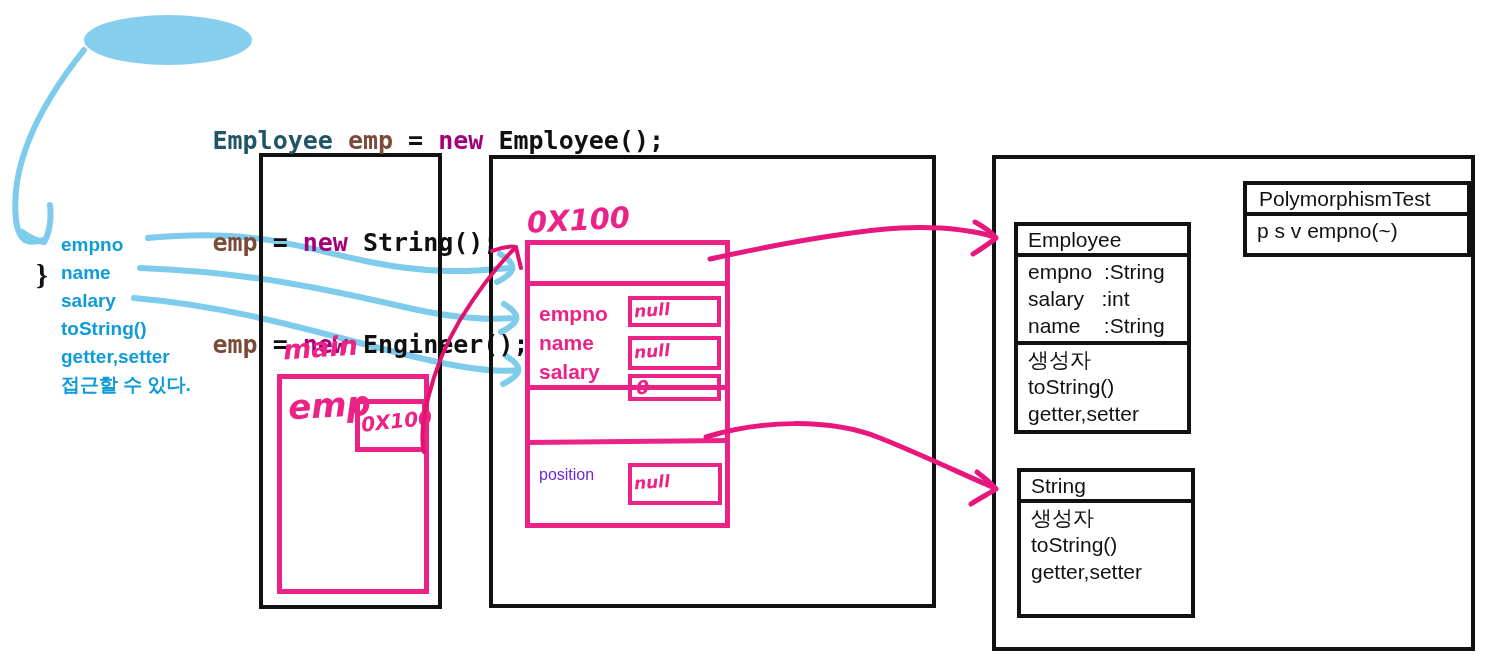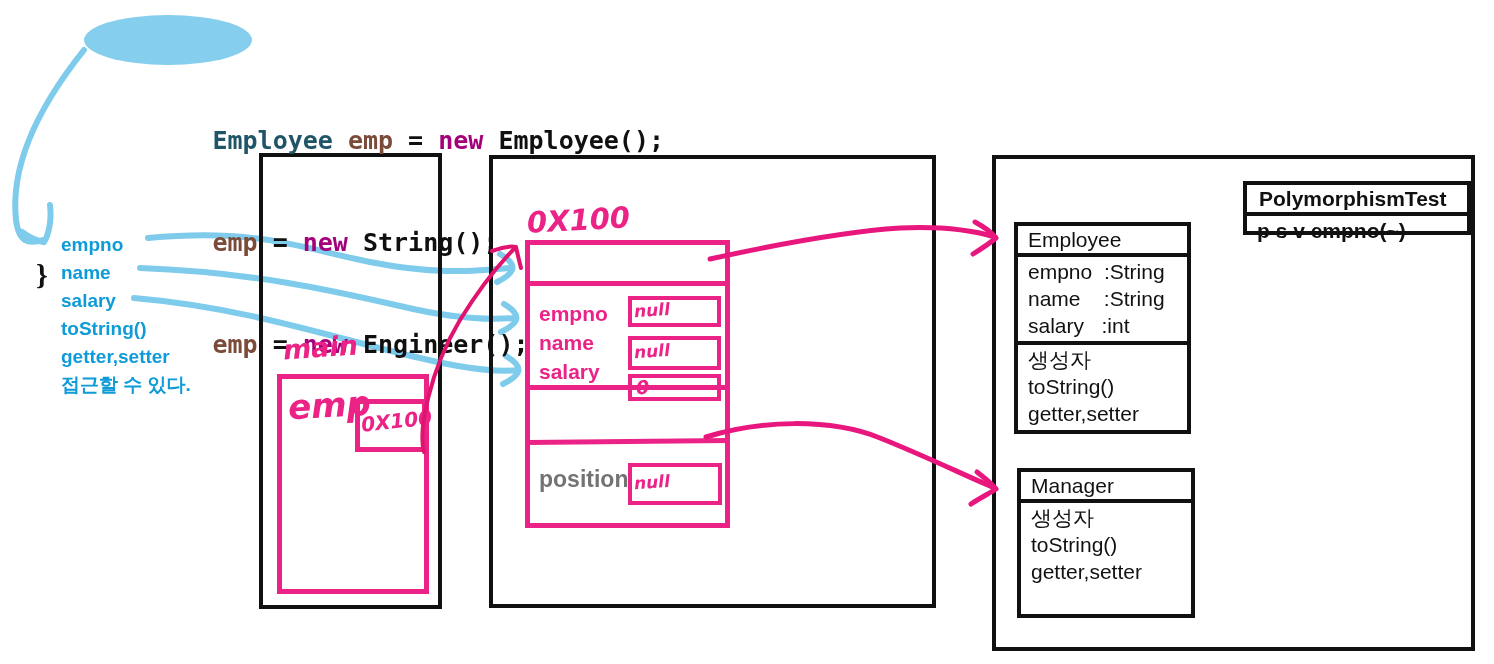--- a/index.html
+++ b/index.html
@@ -124,21 +124,21 @@
   #heap-div-2 { left: 527px; top: 385px; width: 201px; }
   #heap-div-3 { left: 527px; top: 439px; width: 201px; transform: rotate(-0.6deg); }
 
   #heap-fields {
     position: absolute; left: 539px; top: 299px;
     color: #ec2387; font-size: 21px; font-weight: bold;
     line-height: 29px;
   }
   #heap-pos-label {
     position: absolute; left: 539px; top: 466px;
-    color: #737373; font-size: 23px; font-weight: bold;
+    color: #6d28d9; font-size: 16px; font-weight: normal;
   }
   .valbox {
     position: absolute; border: 4px solid #ec2387; box-sizing: border-box;
   }
   #val-empno { left: 628px; top: 296px; width: 93px; height: 31px; }
   #val-name  { left: 628px; top: 336px; width: 93px; height: 34px; }
   #val-salary{ left: 628px; top: 374px; width: 93px; height: 27px; }
   #val-position{ left: 628px; top: 463px; width: 94px; height: 42px; }
   .valtext {
     position: absolute; color: #ec2387; font-weight: bold;
@@ -166,21 +166,21 @@
   }
   .uml .uml-attrs {
     padding: 1px 9px 2px 10px;
     border-bottom: 4px solid #111;
   }
   .uml .uml-ops { padding: 1px 0 3px 10px; }
   .uml .row { white-space: pre; line-height: 27px; }
 
   #uml-employee { left: 1014px; top: 222px; width: 177px; height: 212px; }
   #uml-manager  { left: 1017px; top: 468px; width: 178px; height: 150px; }
-  #uml-test     { left: 1243px; top: 181px; width: 228px; height: 54px; font-weight: bold; }
+  #uml-test     { left: 1243px; top: 181px; width: 228px; height: 76px; }
   #uml-test .uml-name { padding-left: 12px; }
   #uml-test .uml-ops  { padding-left: 10px; border-bottom: none; }
 </style>
 </head>
 <body>
 
 <div id="stage">
 
   <svg class="layer" id="blue-layer" viewBox="0 0 1494 664" preserveAspectRatio="none">
 
@@ -250,32 +250,32 @@
   <div class="valtext" id="txt-salary">0</div>
 
   <div id="heap-pos-label">position</div>
   <div class="valbox" id="val-position"></div>
   <div class="valtext" id="txt-position">null</div>
 
   <div class="uml" id="uml-employee">
     <div class="uml-name">Employee</div>
     <div class="uml-attrs">
       <div class="row">empno  :String</div>
+      <div class="row">salary   :int</div>
       <div class="row">name    :String</div>
-      <div class="row">salary   :int</div>
     </div>
     <div class="uml-ops">
       <div class="row">생성자</div>
       <div class="row">toString()</div>
       <div class="row">getter,setter</div>
     </div>
   </div>
 
   <div class="uml" id="uml-manager">
-    <div class="uml-name">Manager</div>
+    <div class="uml-name">String</div>
     <div class="uml-ops">
       <div class="row">생성자</div>
       <div class="row">toString()</div>
       <div class="row">getter,setter</div>
     </div>
   </div>
 
   <div class="uml" id="uml-test">
     <div class="uml-name">PolymorphismTest</div>
     <div class="uml-ops">

